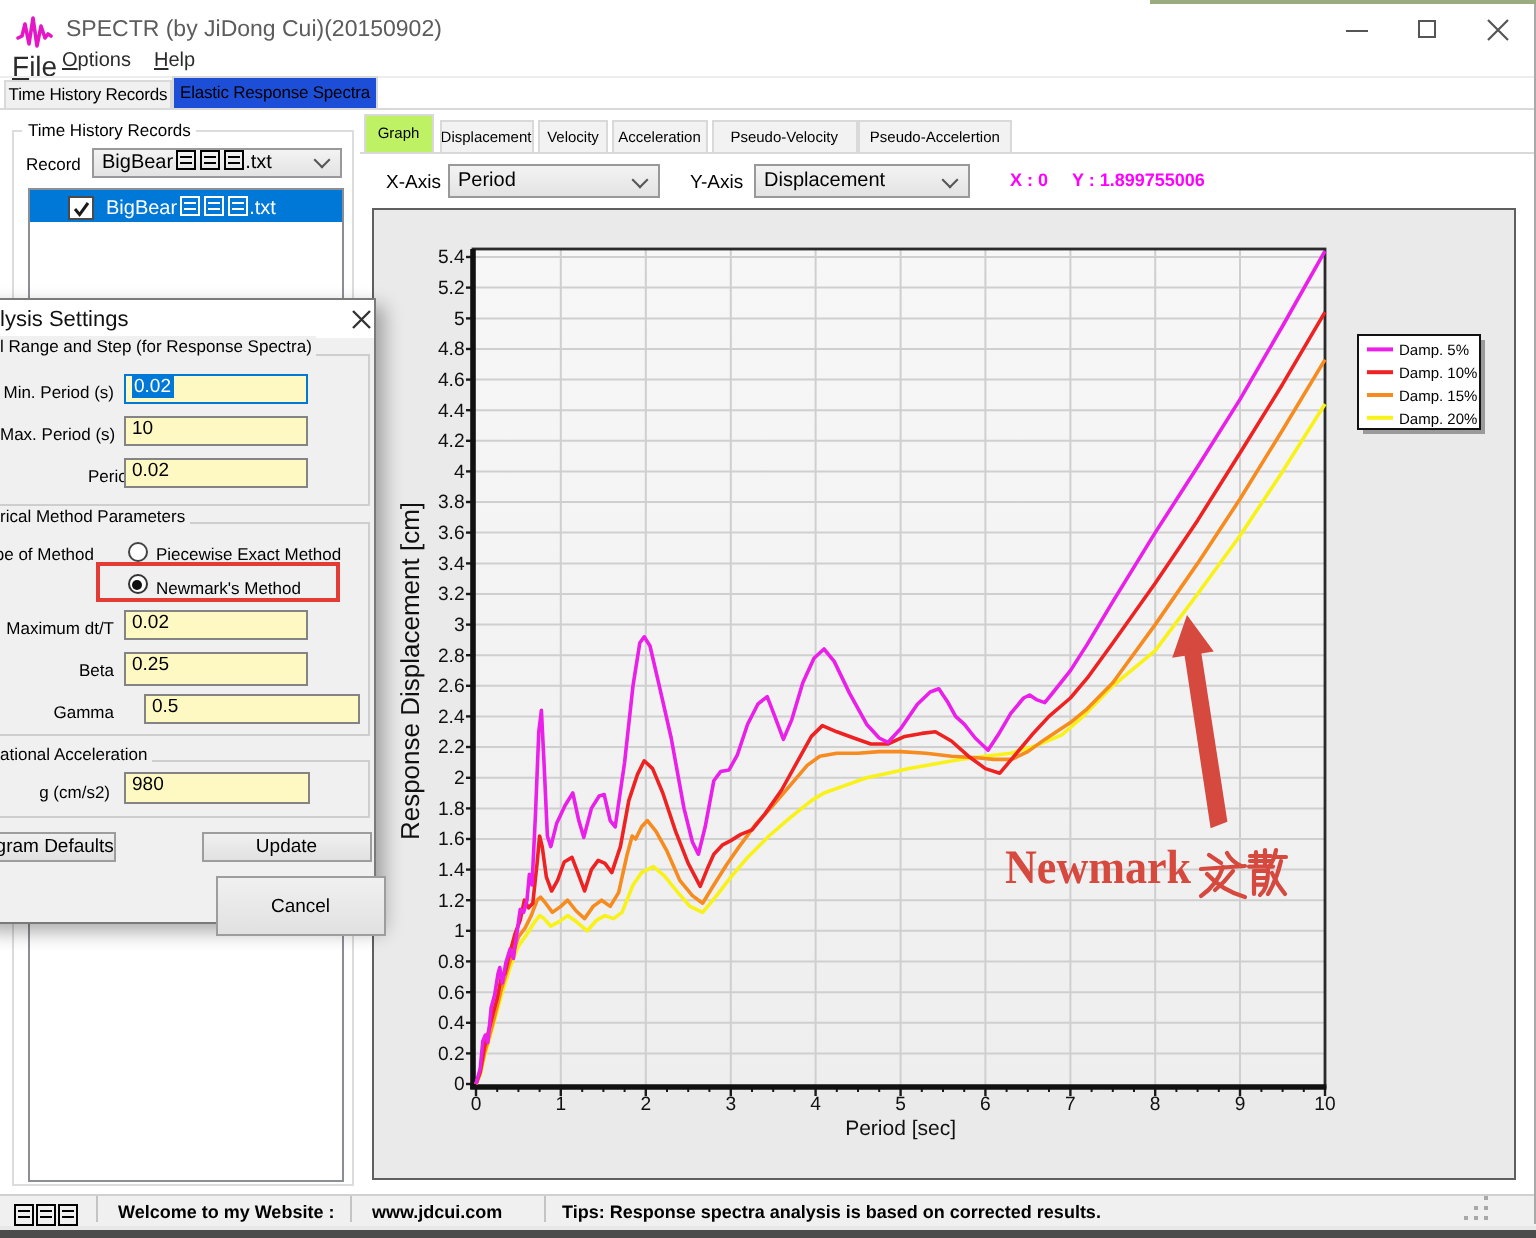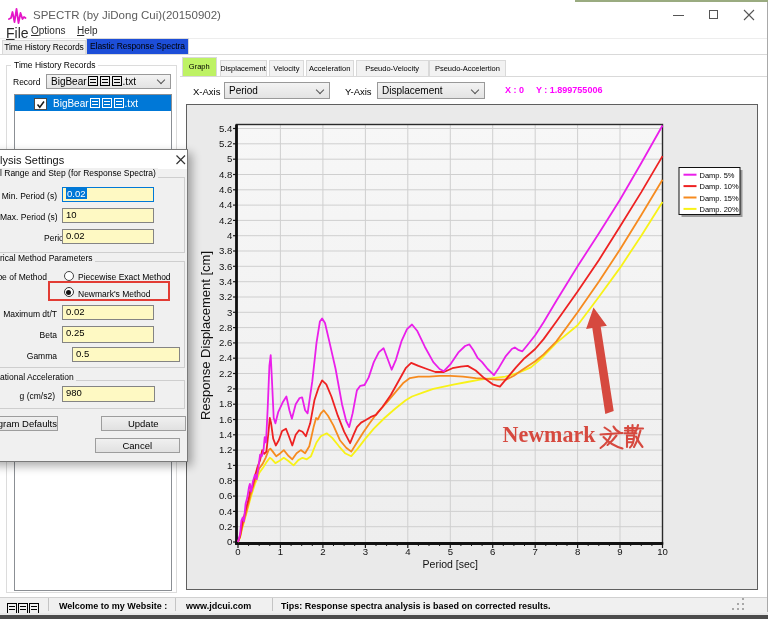--- a/index.html
+++ b/index.html
@@ -327,21 +327,21 @@
 <div class="lab rt" style="left:0px;top:350.5px;width:57px;">Gamma</div>
 <div class="tbox" style="left:72px;top:347px;width:108px;height:15px;z-index:12;">0.5</div>
 
 <div class="grp" style="left:-12px;top:380px;width:197px;height:29px;z-index:11;"></div>
 <div class="grplab" style="left:-2px;top:371.5px;">ational Acceleration</div>
 <div class="lab rt" style="left:0px;top:390.5px;width:55px;">g (cm/s2)</div>
 <div class="tbox" style="left:62px;top:386px;width:93px;height:16px;z-index:12;">980</div>
 
 <div class="btn" style="left:-26px;top:416px;width:84px;height:15px;z-index:12;justify-content:flex-start;padding-left:8px;overflow:hidden;">Program Defaults</div>
 <div class="btn" style="left:101px;top:415.5px;width:84.5px;height:15px;z-index:12;">Update</div>
-<div class="btn" style="left:95px;top:438px;width:84.5px;height:15px;z-index:12;">Cancel</div>
+<div class="btn" style="left:108px;top:438px;width:84.5px;height:30px;z-index:12;">Cancel</div>
 
 <div class="abs" style="left:0;top:596.5px;width:768px;height:16px;background:#f0f0f0;border-top:1px solid #d0d0d0;z-index:5;"></div>
 <div class="abs" style="left:48px;top:598px;width:1px;height:13px;background:#c4c4c4;z-index:6;"></div>
 <div class="abs" style="left:175px;top:598px;width:1px;height:13px;background:#c4c4c4;z-index:6;"></div>
 <div class="abs" style="left:272px;top:598px;width:1px;height:13px;background:#c4c4c4;z-index:6;"></div>
 <div class="abs" style="left:7px;top:600px;z-index:6;color:#000;"><i class="cj" style="width:10px;height:11px;margin:0 0.4px;"></i><i class="cj" style="width:10px;height:11px;margin:0 0.4px;"></i><i class="cj" style="width:10px;height:11px;margin:0 0.4px;"></i></div>
 <div class="sbt" style="left:59px;top:600.5px;">Welcome to my Website :</div>
 <div class="sbt" style="left:186px;top:600.5px;">www.jdcui.com</div>
 <div class="sbt" style="left:281px;top:600.5px;">Tips: Response spectra analysis is based on corrected results.</div>
 <div class="abs" style="left:0;top:612.5px;width:768px;height:2px;background:#e8e8e8;z-index:6;"></div>

